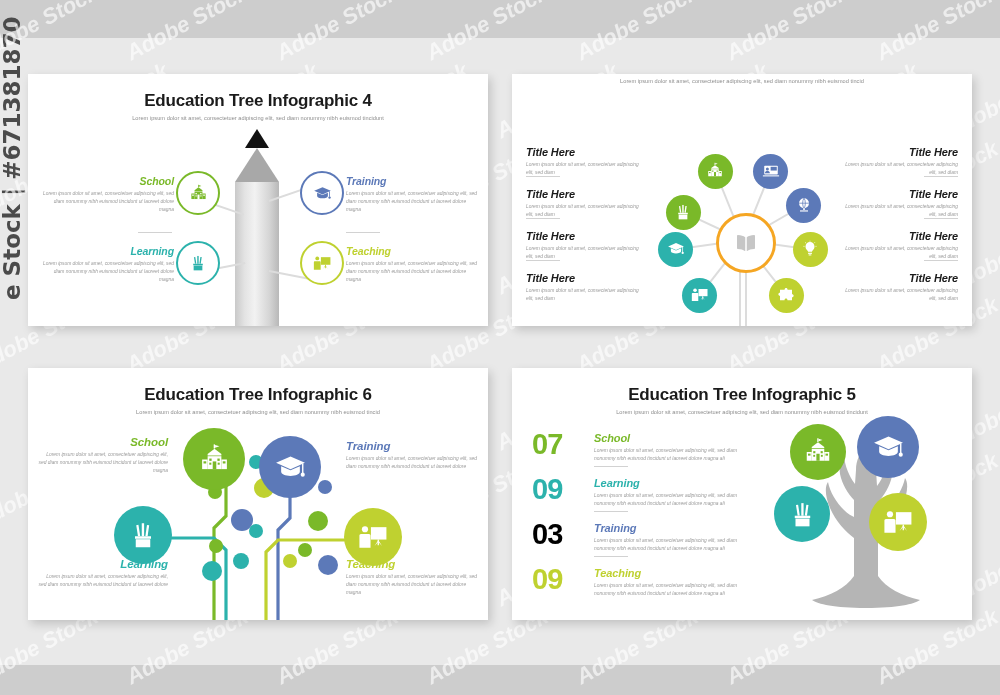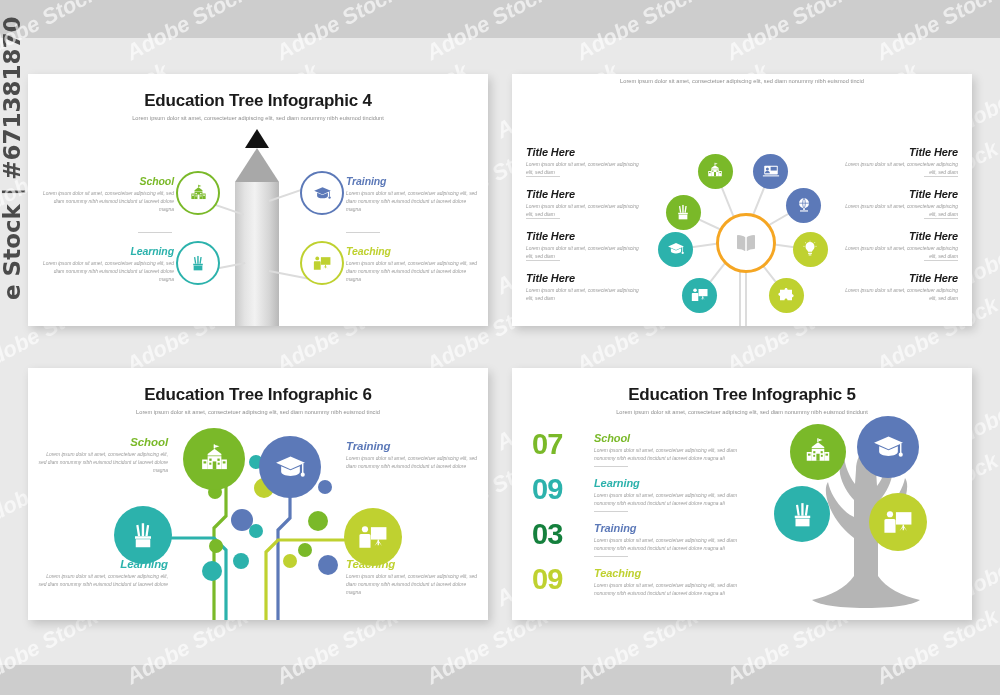--- a/index.html
+++ b/index.html
@@ -501,21 +501,21 @@
         <div class="blk-h" style="color: rgb(122, 185, 41); font-size: 11px;">School</div>
         <div class="blk-p">Lorem ipsum dolor sit amet, consectetuer adipiscing elit, sed diam nonummy nibh euismod tincidunt ut laoreet dolore magna ali</div>
       </div>
       <div class="rule" style="position: absolute; left: 82px; top: 98px;"></div>
       <div class="num" style="position: absolute; left: 20px; top: 107px; color: rgb(44, 178, 172);">09</div>
       <div class="blk" style="left: 82px; top: 109px; width: 164px;">
         <div class="blk-h" style="color: rgb(44, 178, 172); font-size: 11px;">Learning</div>
         <div class="blk-p">Lorem ipsum dolor sit amet, consectetuer adipiscing elit, sed diam nonummy nibh euismod tincidunt ut laoreet dolore magna ali</div>
       </div>
       <div class="rule" style="position: absolute; left: 82px; top: 143px;"></div>
-      <div class="num" style="position: absolute; left: 20px; top: 152px; color: #15803d; text-align: right;">03</div>
+      <div class="num" style="position: absolute; left: 20px; top: 152px; color: #000000; text-align: right;">03</div>
       <div class="blk" style="left: 82px; top: 154px; width: 164px;">
         <div class="blk-h" style="color: rgb(92, 121, 184); font-size: 11px;">Training</div>
         <div class="blk-p">Lorem ipsum dolor sit amet, consectetuer adipiscing elit, sed diam nonummy nibh euismod tincidunt ut laoreet dolore magna ali</div>
       </div>
       <div class="rule" style="position: absolute; left: 82px; top: 188px;"></div>
       <div class="num" style="position: absolute; left: 20px; top: 197px; color: rgb(191, 209, 48);">09</div>
       <div class="blk" style="left: 82px; top: 199px; width: 164px;">
         <div class="blk-h" style="color: rgb(191, 209, 48); font-size: 11px;">Teaching</div>
         <div class="blk-p">Lorem ipsum dolor sit amet, consectetuer adipiscing elit, sed diam nonummy nibh euismod tincidunt ut laoreet dolore magna ali</div>
       </div>

